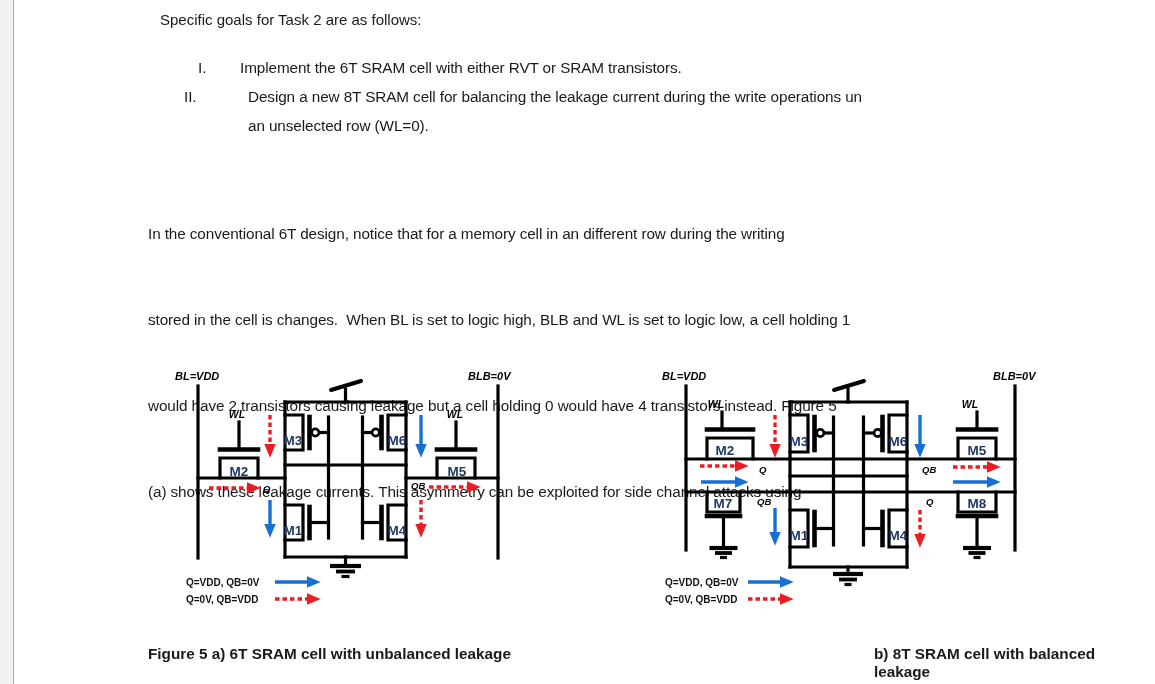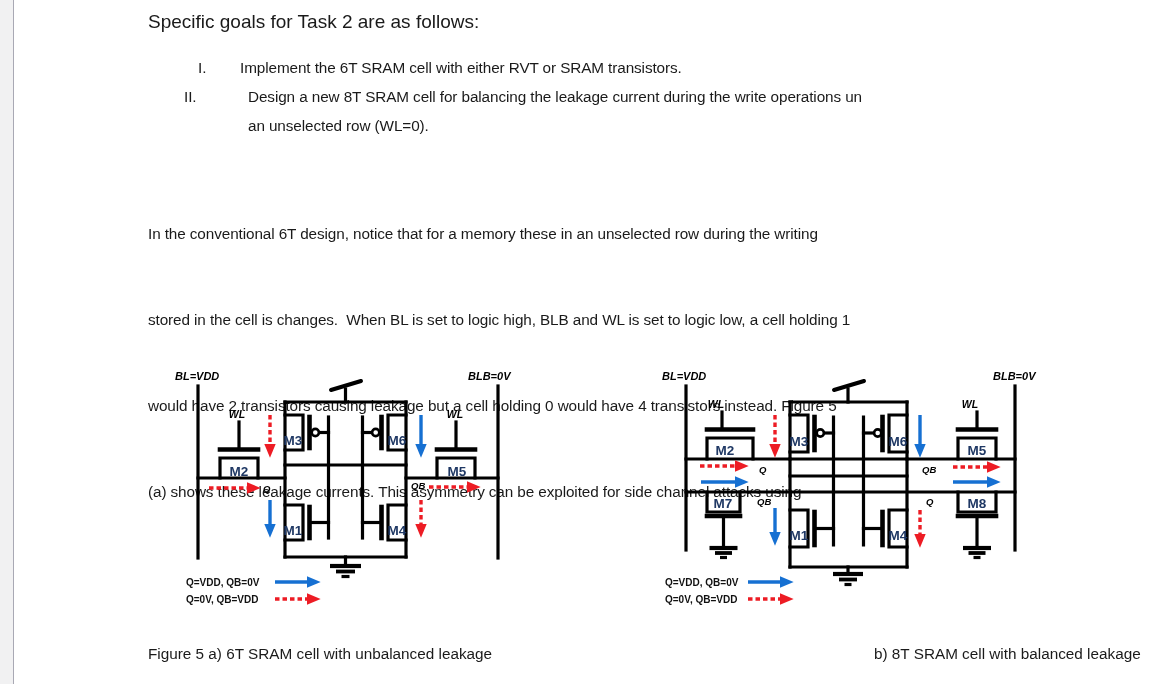--- a/index.html
+++ b/index.html
@@ -6,26 +6,26 @@
   body {
     width:1155px; height:684px; position:relative; overflow:hidden;
     background:#ffffff; color:#1a1a1a;
     font-family:"Liberation Sans", sans-serif;
   }
   .gutter {
     position:absolute; left:0; top:0; bottom:0; width:13px;
     background:#f1f1f2; border-right:1px solid #a9a9b4;
   }
   .abs { position:absolute; font-size:15.3px; letter-spacing:-0.1px; }
-  .heading { position:absolute; left:148px; top:11px; font-size:19px; }
+  .heading { position:absolute; left:160px; top:11px; font-size:15px; }
   .para {
     position:absolute; left:148px; top:163px; font-size:15.3px;
     line-height:28.6px; white-space:pre; letter-spacing:-0.1px;
   }
-  .caption { position:absolute; top:645px; font-size:15.3px; }
+  .caption { position:absolute; top:645px; font-size:15.3px;font-weight:bold; }
   svg { position:absolute; overflow:visible; }
   svg text { font-family:"Liberation Sans", sans-serif; }
   .bt { font-size:11px; font-style:italic; font-weight:600; fill:#000; }
   .wl { font-size:10.5px; font-style:italic; font-weight:600; fill:#000; }
   .nd { font-size:9.5px; font-style:italic; font-weight:600; fill:#000; }
   .mt { font-size:13.5px; font-weight:bold; fill:#1f3864; }
   .lg { font-size:10px; font-weight:600; fill:#111; }
   .wire { stroke:#000; stroke-width:3.2; fill:none; stroke-linecap:square; }
   .gate { stroke:#000; stroke-width:4.6; fill:none; stroke-linecap:square; }
   .gnd1 { stroke:#000; stroke-width:4.2; fill:none; }
@@ -43,21 +43,21 @@
 
 <div class="heading">Specific goals for Task 2 are as follows:</div>
 
 <span class="abs" style="left:198px;top:59px">I.</span>
 <span class="abs" style="left:240px;top:59px">Implement the 6T SRAM cell with either RVT or SRAM transistors.</span>
 <span class="abs" style="left:184px;top:88px">II.</span>
 <span class="abs" style="left:248px;top:88px">Design a new 8T SRAM cell for balancing the leakage current during the write operations un</span>
 <span class="abs" style="left:248px;top:117px">an unselected row (WL=0).</span>
 
 <div class="para">
-  <div>In the conventional 6T design, notice that for a memory these in an unselected row during the writing</div>
+  <div>In the conventional 6T design, notice that for a memory cell in an different row during the writing</div>
   <div>stored in the cell is changes.  When BL is set to logic high, BLB and WL is set to logic low, a cell holding 1</div>
   <div>would have 2 transistors causing leakage but a cell holding 0 would have 4 transistors instead. Figure 5</div>
   <div>(a) shows these leakage currents. This asymmetry can be exploited for side channel attacks using</div>
 </div>
 
 <svg style="left:163px;top:362px" width="400" height="252" viewBox="0 0 400 252">
   <defs>
     <marker id="aR" markerUnits="userSpaceOnUse" markerWidth="14" markerHeight="12" viewBox="0 0 12 10" refX="2" refY="5" orient="auto">
       <path d="M0,0 L12,5 L0,10 Z" fill="#ed1c24"></path>
     </marker>

